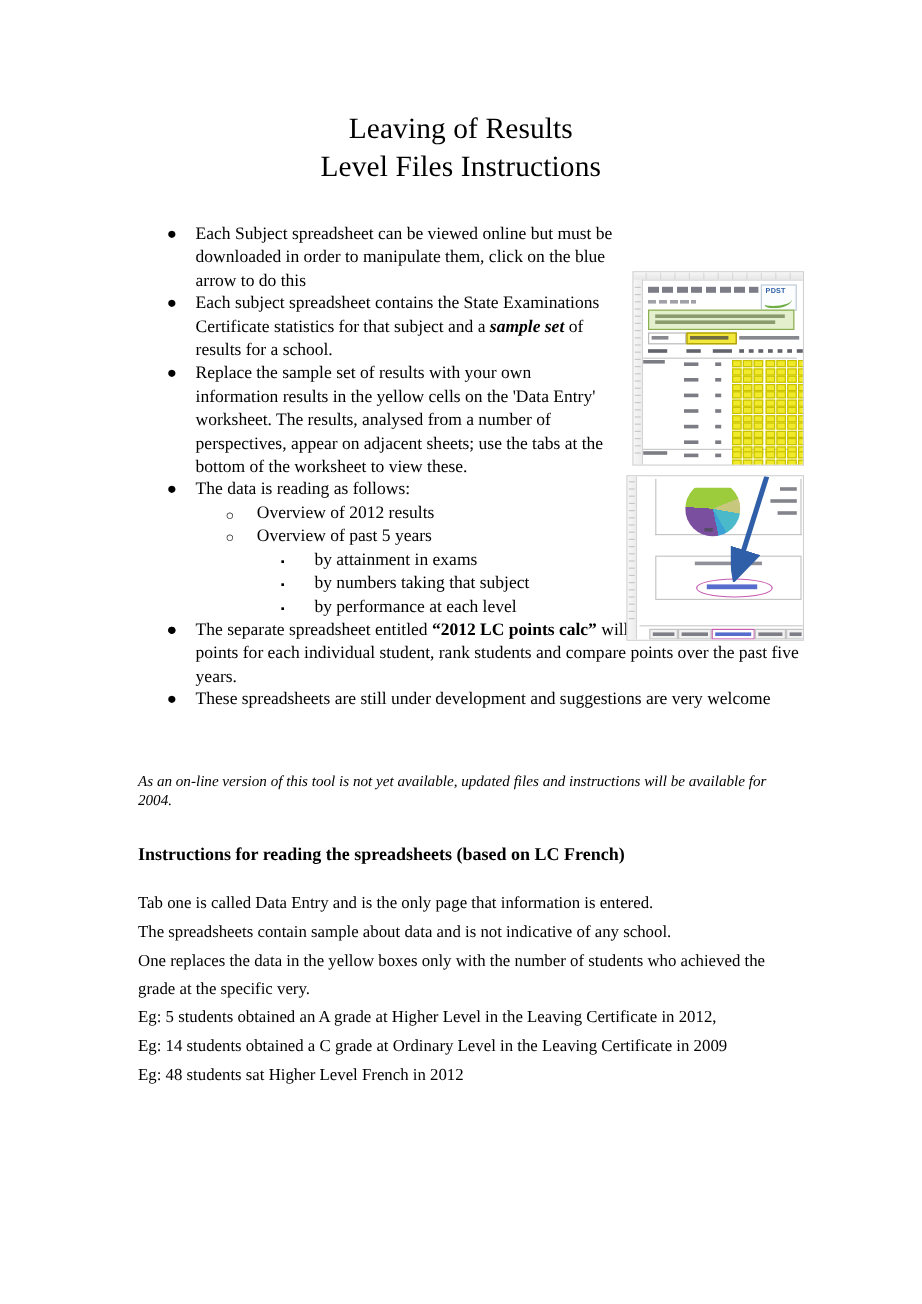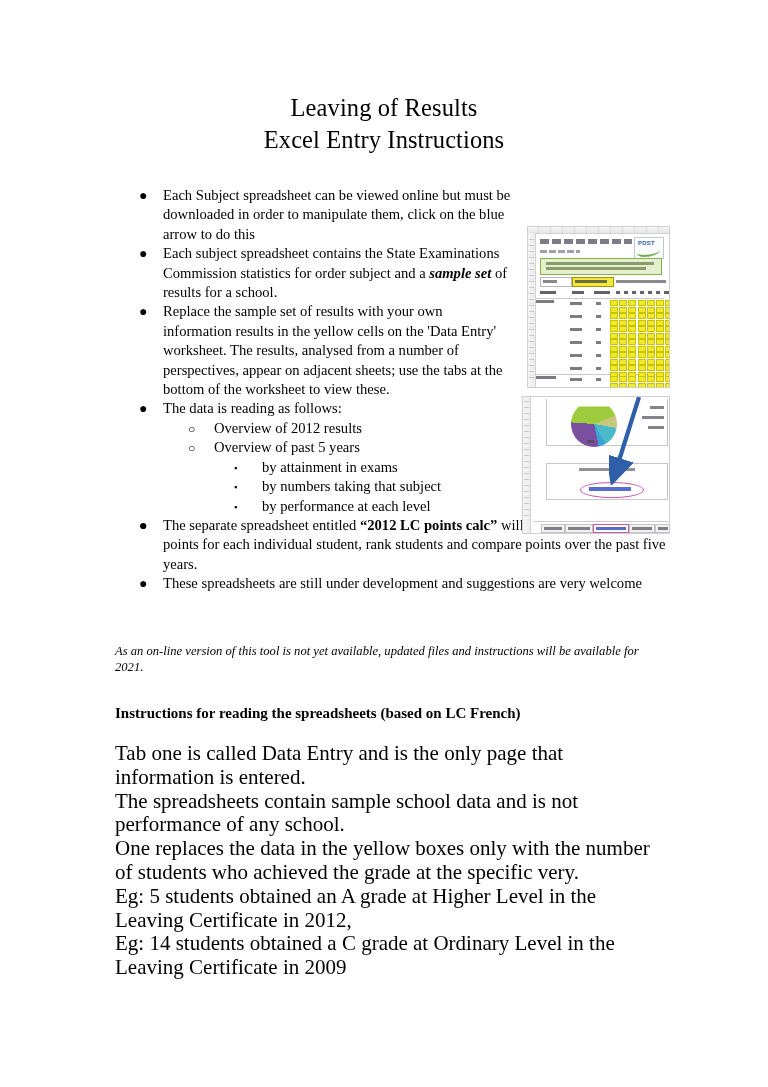--- a/index.html
+++ b/index.html
@@ -103,21 +103,21 @@
     line-height: 21px;
     font-weight: bold;
   }
 
   
   .body-text {
     position: absolute;
     left: 115px;
     top: 742px;
     width: 545px;
-    font-size: 21px;
+    font-size: 14px;
     line-height: 23.8px;
   }
   .body-text p { margin: 0; }
 
   
   .thumb {
     position: absolute;
     background: #ffffff;
     border: 1px solid #cfcfcf;
     overflow: hidden;
@@ -360,33 +360,33 @@
   }
   .tab.sel .t { background: #3a54c4; opacity: .85; }
 </style>
 </head>
 <body>
 
 <div class="page">
 
   <div class="title-block">
     <div class="title-line">Leaving of Results</div>
-    <div class="title-line">Excel Entry Instructions</div>
+    <div class="title-line">Level Files Instructions</div>
   </div>
 
   <div class="bullets">
 
     <div class="b1 narrow" style="margin-top:0;">
       <span class="mk disc">●</span>
       <span>Each Subject spreadsheet can be viewed online but must be downloaded in order to manipulate them, click on the blue arrow to do this</span>
     </div>
 
     <div class="b1 narrow">
       <span class="mk disc">●</span>
-      <span>Each subject spreadsheet contains the State Examinations Commission statistics for order subject and a </span><span class="bi">sample set</span><span> of results for a school.</span>
+      <span>Each subject spreadsheet contains the State Examinations Certificate statistics for that subject and a </span><span class="bi">sample set</span><span> of results for a school.</span>
     </div>
 
     <div class="b1 narrow">
       <span class="mk disc">●</span>
       <span>Replace the sample set of results with your own information results in the yellow cells on the 'Data Entry' worksheet.  The results, analysed from a number of perspectives, appear on adjacent sheets; use the tabs at the bottom of the worksheet to view these.</span>
     </div>
 
     <div class="b1 narrow">
       <span class="mk disc">●</span>
       <span>The data is reading as follows:</span>
@@ -426,31 +426,32 @@
       <span>The separate spreadsheet entitled </span><span class="bb">“2012 LC points calc”</span><span> will enable you to calculate points for each individual student, rank students and compare points over the past five years.</span>
     </div>
 
     <div class="b1 wide">
       <span class="mk disc">●</span>
       <span>These spreadsheets are still under development and suggestions are very welcome</span>
     </div>
   </div>
 
   <div class="note">
-    <p>As an on-line version of this tool is not yet available, updated files and instructions will be available for 2021.</p>
+    <p>As an on-line version of this tool is not yet available, updated files and instructions will be available for 2004.</p>
   </div>
 
   <div class="subhead">Instructions for reading the spreadsheets (based on LC French)</div>
 
   <div class="body-text">
     <p>Tab one is called Data Entry and is the only page that information is entered.</p>
-    <p>The spreadsheets  contain  sample school data and is not performance of any school.</p>
+    <p>The spreadsheets  contain  sample about data and is not indicative of any school.</p>
     <p>One replaces the data in the yellow boxes only with the number of students who achieved the grade at the specific very.</p>
     <p>Eg: 5 students obtained an A grade at Higher Level in the Leaving Certificate in 2012,</p>
     <p>Eg: 14 students obtained a C grade at Ordinary Level in the Leaving Certificate in 2009</p>
+    <p>Eg: 48 students sat Higher Level French in 2012</p>
   </div>
 
   <div class="thumb" id="thumb-ss">
     <div class="xl-colhdr">
       <i style="left:10px"></i>
         <i style="left:22px"></i>
         <i style="left:34px"></i>
         <i style="left:46px"></i>
       <i style="left:58px"></i>
         <i style="left:70px"></i>

